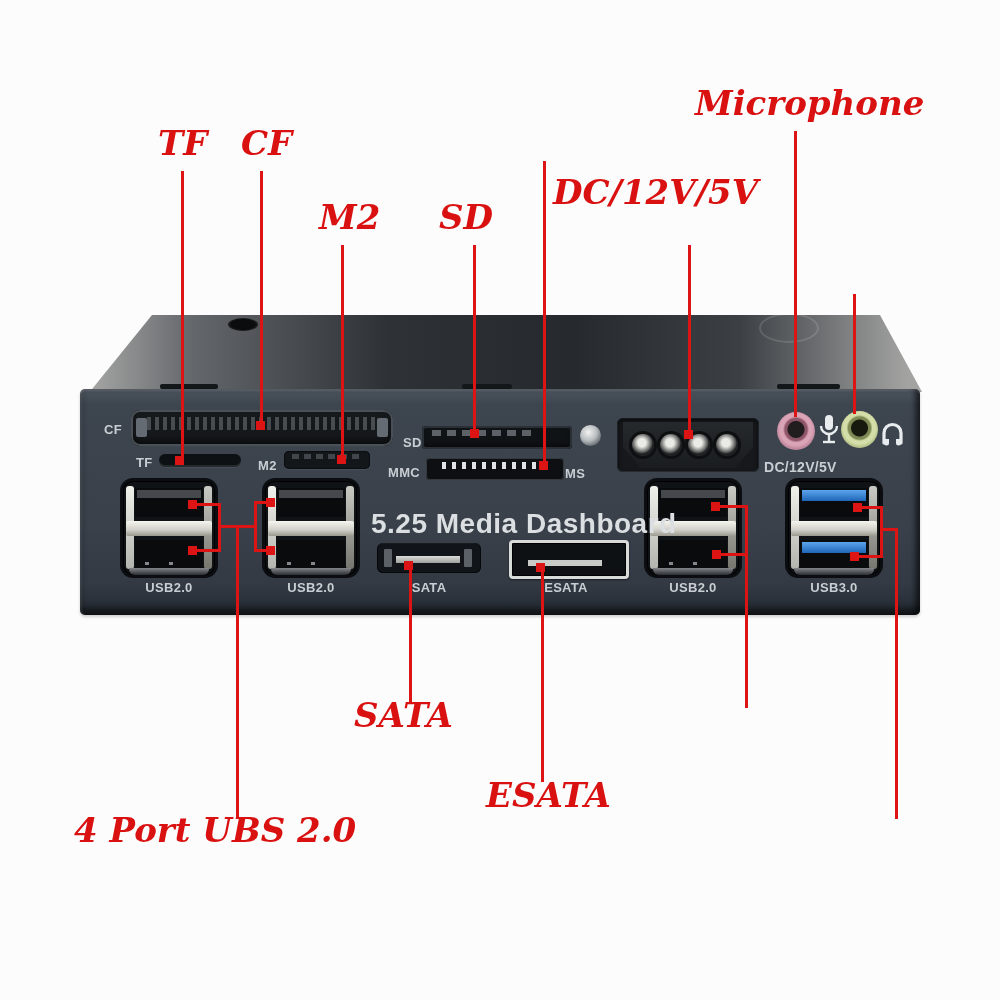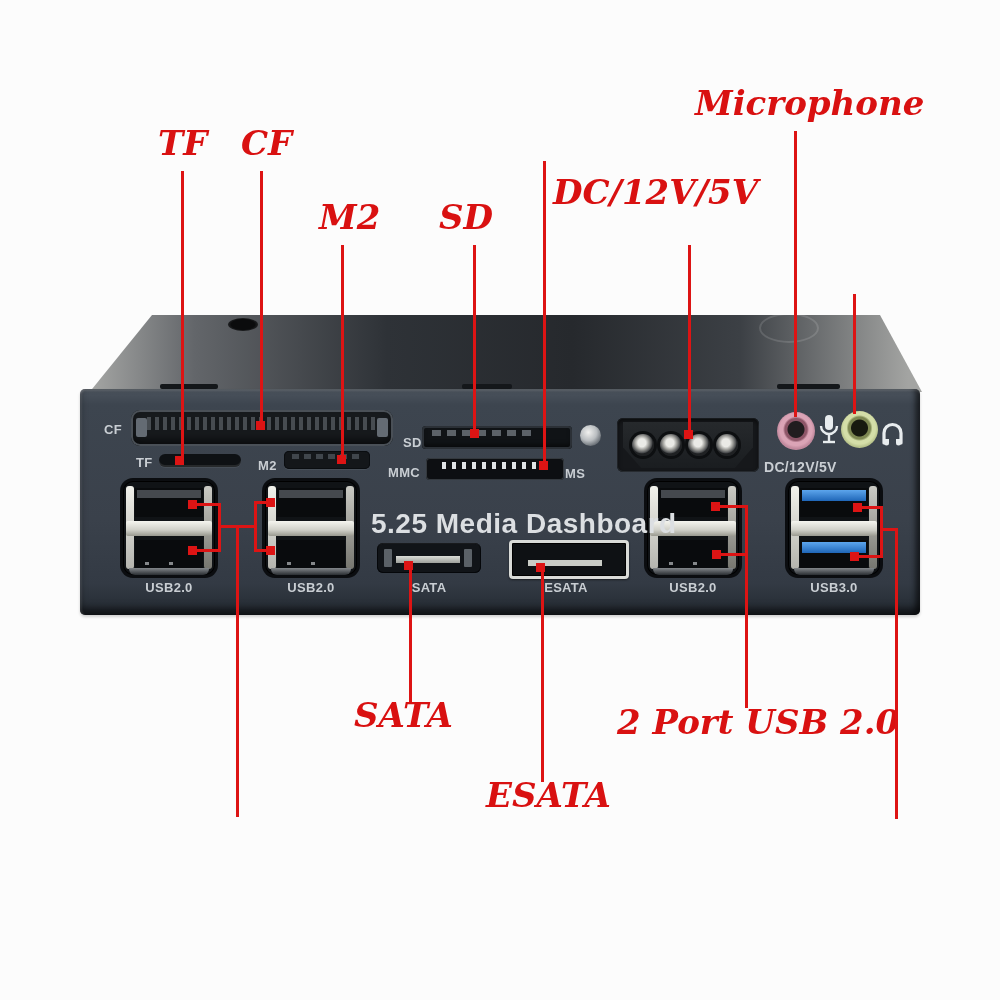--- a/index.html
+++ b/index.html
@@ -234,21 +234,21 @@
   <div class="ann" style="left:158px;top:126px;">TF</div>
   <div class="ann" style="left:241px;top:126px;">CF</div>
   <div class="ann" style="left:319px;top:200px;">M2</div>
   <div class="ann" style="left:439px;top:200px;">SD</div>
   <div class="ann" style="left:695px;top:86px;">Microphone</div>
   <div class="ann two" style="left:553px;top:176px;">
     <div>DC/12V/5V</div>
   </div>
   <div class="ann" style="left:354px;top:698px;">SATA</div>
   <div class="ann" style="left:486px;top:778px;">ESATA</div>
-  <div class="ann" style="left:617px;top:705px;">2 Port USB 2.0</div>
+  <div class="ann" style="left:74px;top:813px;">4 Port UBS 2.0</div>
 
   <div class="rline" style="left:181px;top:171px;height:285px;"></div>
   <div class="rline" style="left:260px;top:171px;height:254px;"></div>
   <div class="rline" style="left:341px;top:245px;height:212px;"></div>
   <div class="rline" style="left:473px;top:245px;height:187px;"></div>
   <div class="rline" style="left:543px;top:161px;height:303px;"></div>
   <div class="rline" style="left:794px;top:131px;height:286px;"></div>
   <div class="rline" style="left:688px;top:245px;height:188px;"></div>
   <div class="rline" style="left:853px;top:294px;height:120px;"></div>
   <div class="rline" style="left:409px;top:568px;height:134px;"></div>

